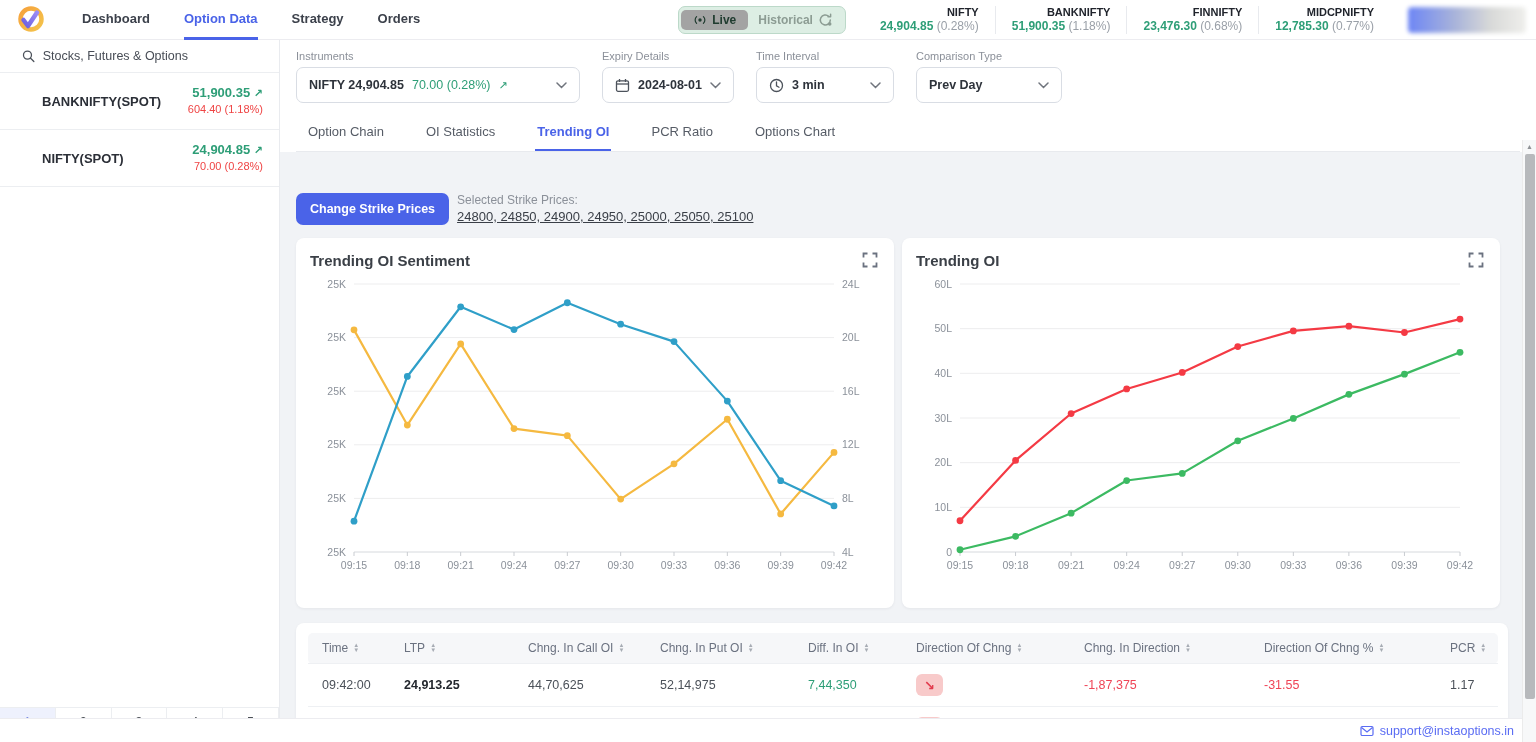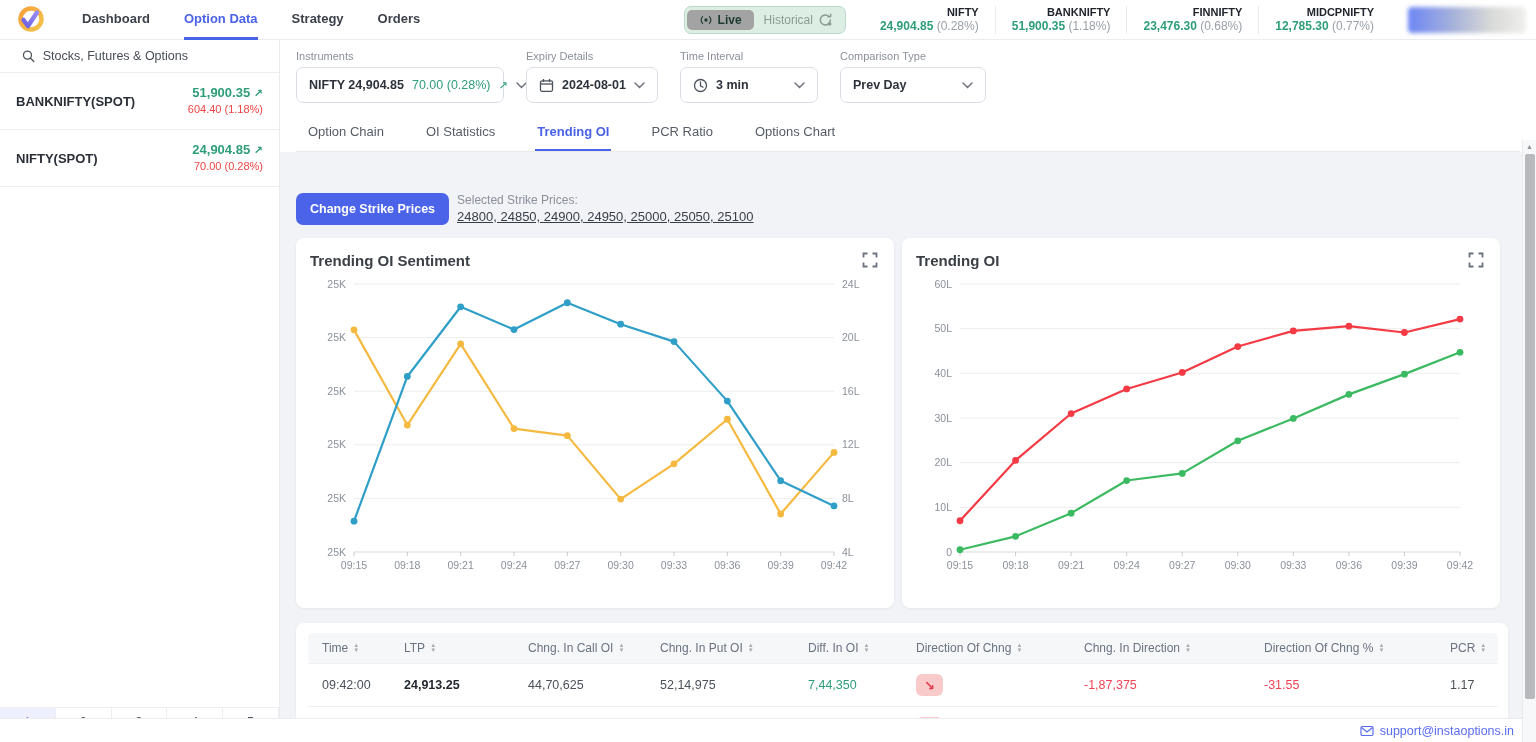--- a/index.html
+++ b/index.html
@@ -14,21 +14,21 @@
   .nav-item { height:40px; display:flex; align-items:center; padding:0 0; margin-right:34px;
               font-size:13px; font-weight:600; color:#3c414b; cursor:pointer;
               border-bottom:3px solid transparent; }
   .nav-item.active { color:#4a63e8; border-bottom-color:#4a63e8; }
 
   .mode-toggle { margin-left:auto; display:flex; align-items:center; background:#ddeee4;
                  border:1px solid #bcd9c9; border-radius:7px; padding:2px; height:28px; }
   .mode-live { display:flex; align-items:center; gap:5px; background:#a3a3a3; border-radius:5px;
                padding:3px 12px; font-size:12px; font-weight:700; color:#203c30; cursor:pointer; }
   .mode-hist { display:flex; align-items:center; gap:5px; padding:3px 10px; font-size:12px;
-               color:#8c9c93; cursor:pointer; }
+               color:#8c9c93; cursor:pointer;font-weight:bold; }
 
   .indices { display:flex; margin-left:18px; }
   .index-block { text-align:right; padding:0 16px; border-left:1px solid #e8eaee; }
   .index-block:first-child { border-left:none; }
   .index-name { font-size:11px; font-weight:700; color:#20242c; line-height:13px; }
   .index-line { font-size:12px; line-height:15px; white-space:nowrap; }
   .index-value { color:#2e9e77; font-weight:700; }
   .index-chg { color:#9aa0a8; }
 
   .blur-block { width:118px; height:26px; border-radius:4px; margin:0 10px 0 18px;
@@ -38,21 +38,21 @@
   
   .sidebar { position:fixed; top:40px; left:0; width:280px; height:702px; background:#fff;
              border-right:1px solid #e9ebef; z-index:40; }
   .search-row { display:flex; align-items:center; gap:8px; height:33px; padding:0 22px;
                 border-bottom:1px solid #eceef1; }
   .search-row input { border:none; outline:none; font-size:12.5px; color:#3e434c; width:100%;
                       font-family:inherit; background:transparent; }
   .search-row input::placeholder { color:#474c55; opacity:1; }
   .watch-item { display:flex; justify-content:space-between; align-items:center;
                 padding:12px 16px; border-bottom:1px solid #eceef1; cursor:pointer; min-height:48px; }
-  .watch-symbol { font-size:13px; font-weight:700; color:#2b2f37; }
+  .watch-symbol { font-size:13px; font-weight:700; color:#2b2f37;margin-left:26px; }
   .watch-right { text-align:right; }
   .watch-price { font-size:13px; font-weight:700; color:#2e9e77; line-height:16px; }
   .watch-chg { font-size:11px; color:#ef4444; line-height:16px; }
   .green-arrow { color:#2e9e77; font-size:11px; }
 
   .pagination { position:absolute; bottom:4px; left:0; width:100%; display:flex;
                 border-top:1px solid #eceef1; background:#fff; }
   .page-cell { flex:1; height:30px; display:flex; align-items:center; justify-content:center;
                font-size:12.5px; color:#4b5056; border-right:1px solid #eceef1; cursor:pointer;
                border-bottom:2px solid transparent; }
@@ -61,21 +61,21 @@
   
   .main { position:fixed; top:40px; left:280px; width:1256px; height:702px; }
   .filter-panel { background:#fff; padding:10px 16px 0 16px; }
   .filter-row { display:flex; gap:22px; }
   .filter-group .flabel { font-size:11px; color:#8b9099; margin-bottom:5px; }
   .fbox { height:36px; border:1px solid #d9dde4; border-radius:7px; background:#fff;
           display:flex; align-items:center; padding:0 12px; gap:8px; cursor:pointer; }
   .fbox .fval { font-size:12.5px; font-weight:700; color:#2e333b; white-space:nowrap; }
   .fbox .fchg { font-size:12.5px; color:#2e9e77; white-space:nowrap; }
   .fbox .chev { margin-left:auto; display:flex; }
-  .w-instruments { width:208px; } .w-expiry { width:132px; } .w-interval { width:138px; } .w-comparison { width:146px; }
+  .w-instruments { width:284px; } .w-expiry { width:132px; } .w-interval { width:138px; } .w-comparison { width:146px; }
 
   .tabs { display:flex; gap:38px; margin-top:12px; border-bottom:1px solid #e8eaee; padding:0 10px; }
   .tab { padding:9px 2px 10px 2px; font-size:13px; color:#565c66; cursor:pointer;
          border-bottom:2.5px solid transparent; }
   .tab.active { color:#4a63e8; font-weight:600; border-bottom-color:#4a63e8; }
 
   .content { position:absolute; top:138px; left:0; width:1242px; height:564px;
              background:#f1f3f6; padding:14px 14px 0 16px; overflow:hidden; }
 
   .strike-row { display:flex; align-items:center; gap:8px; }

